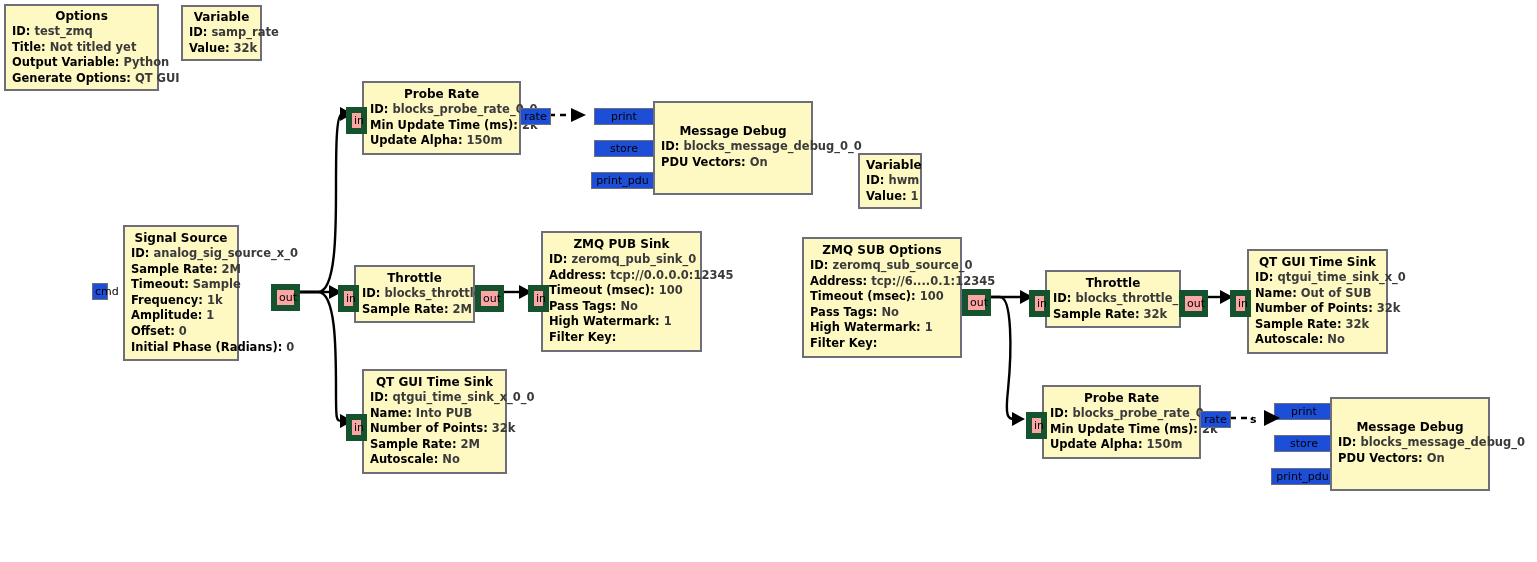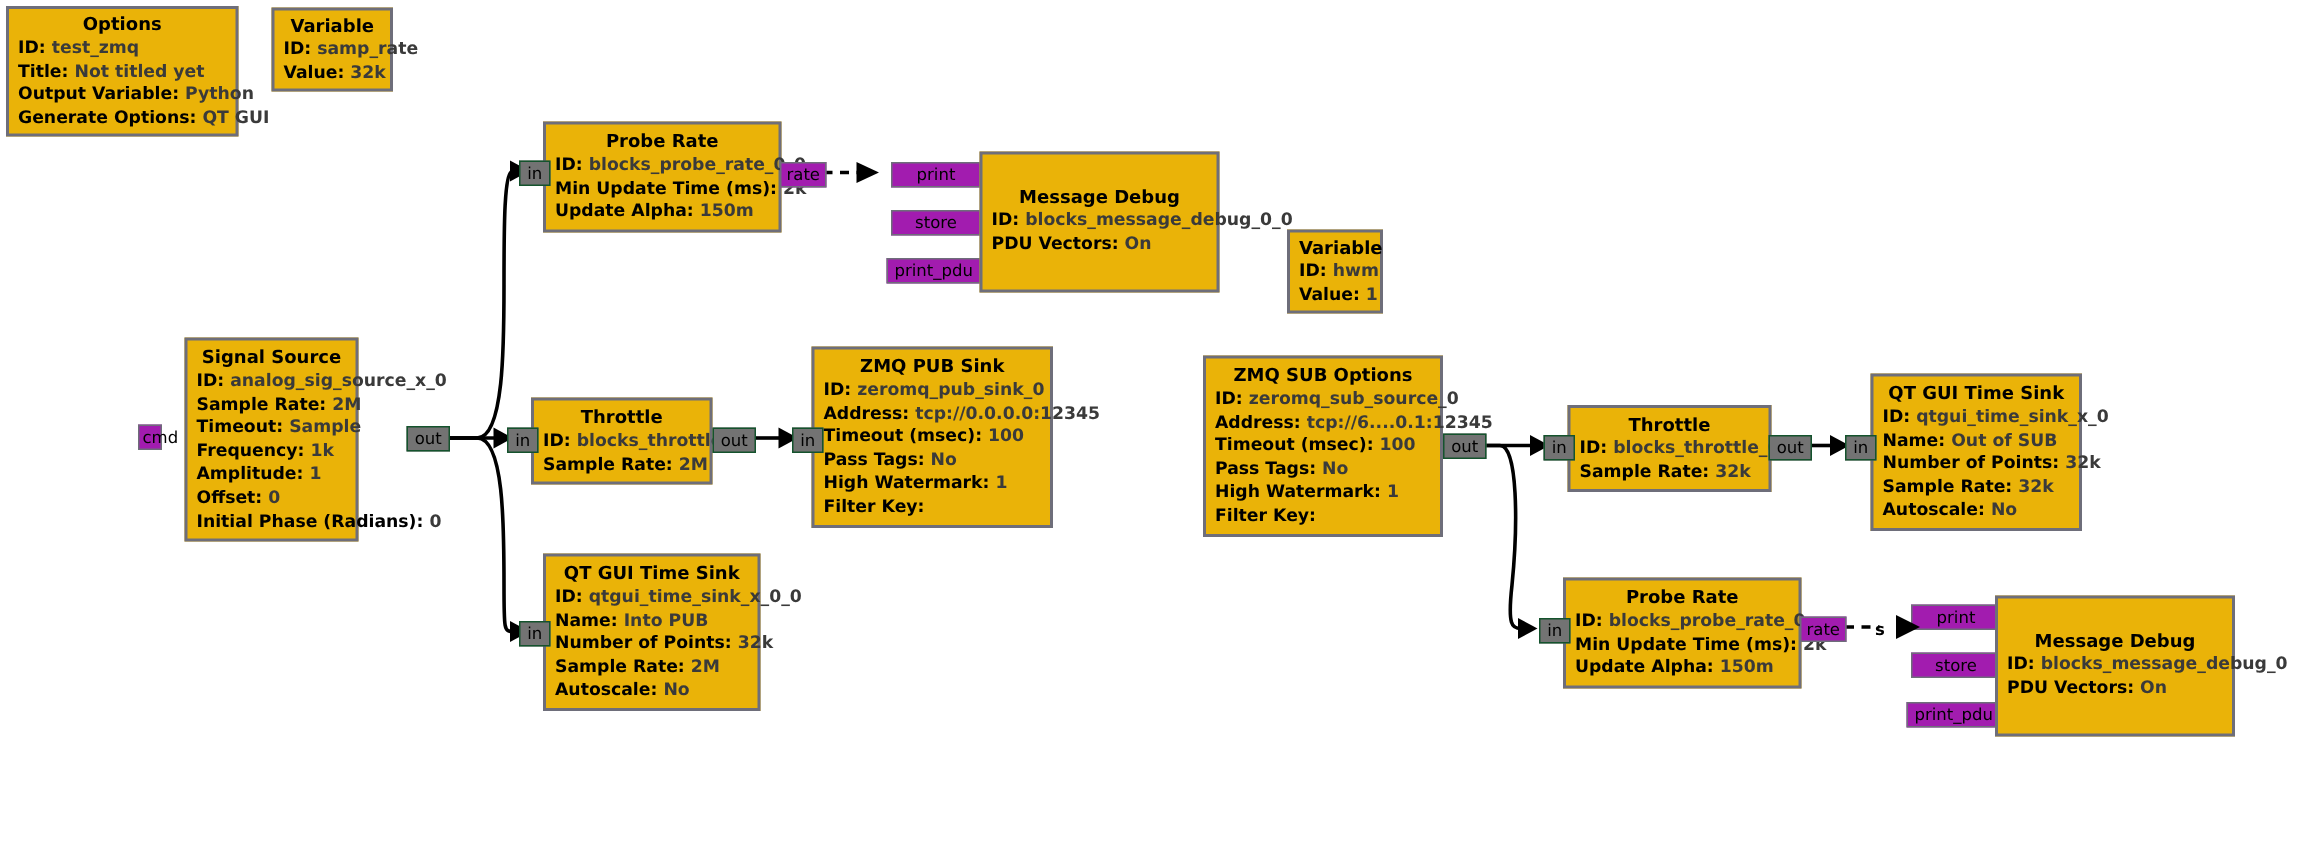--- a/index.html
+++ b/index.html
@@ -14,21 +14,21 @@
     position: relative;
     width: 1537px;
     height: 562px;
     background: #ffffff;
     overflow: hidden;
   }
   
   .block {
     position: absolute;
     box-sizing: border-box;
-    background: #eab308;
+    background: #fef9c3;
     border: 2px solid #6e6e7a;
     padding: 3px 6px 4px 6px;
     font-size: 11.5px;
     line-height: 15.6px;
     color: #000;
     white-space: nowrap;
     z-index: 5;
   }
   .block .title {
     font-weight: bold;
@@ -45,32 +45,32 @@
     font-weight: bold;
     color: #3a3a3a;
   }
   
   .block.compact { padding: 2px 6px 3px 6px; }
 
   
   .port {
     position: absolute;
     box-sizing: border-box;
-    background: #737373;
-    border: 1px solid #14532d;
+    background: #fca5a5;
+    border: 6px solid #14532d;
     color: #000;
     font-size: 11px;
     line-height: 13px;
     text-align: center;
     padding: 1px 2px 1px 2px;
     z-index: 7;
     font-family: "DejaVu Sans", sans-serif;
   }
   .port.msg {
-    background: #a21caf;
+    background: #1d4ed8;
     border: 1px solid #6e6e7a;
     color: #000;
     z-index: 4;
   }
   .port.msg-front { z-index: 8; }
 
   
   svg.wires {
     position: absolute;
     left: 0; top: 0;

